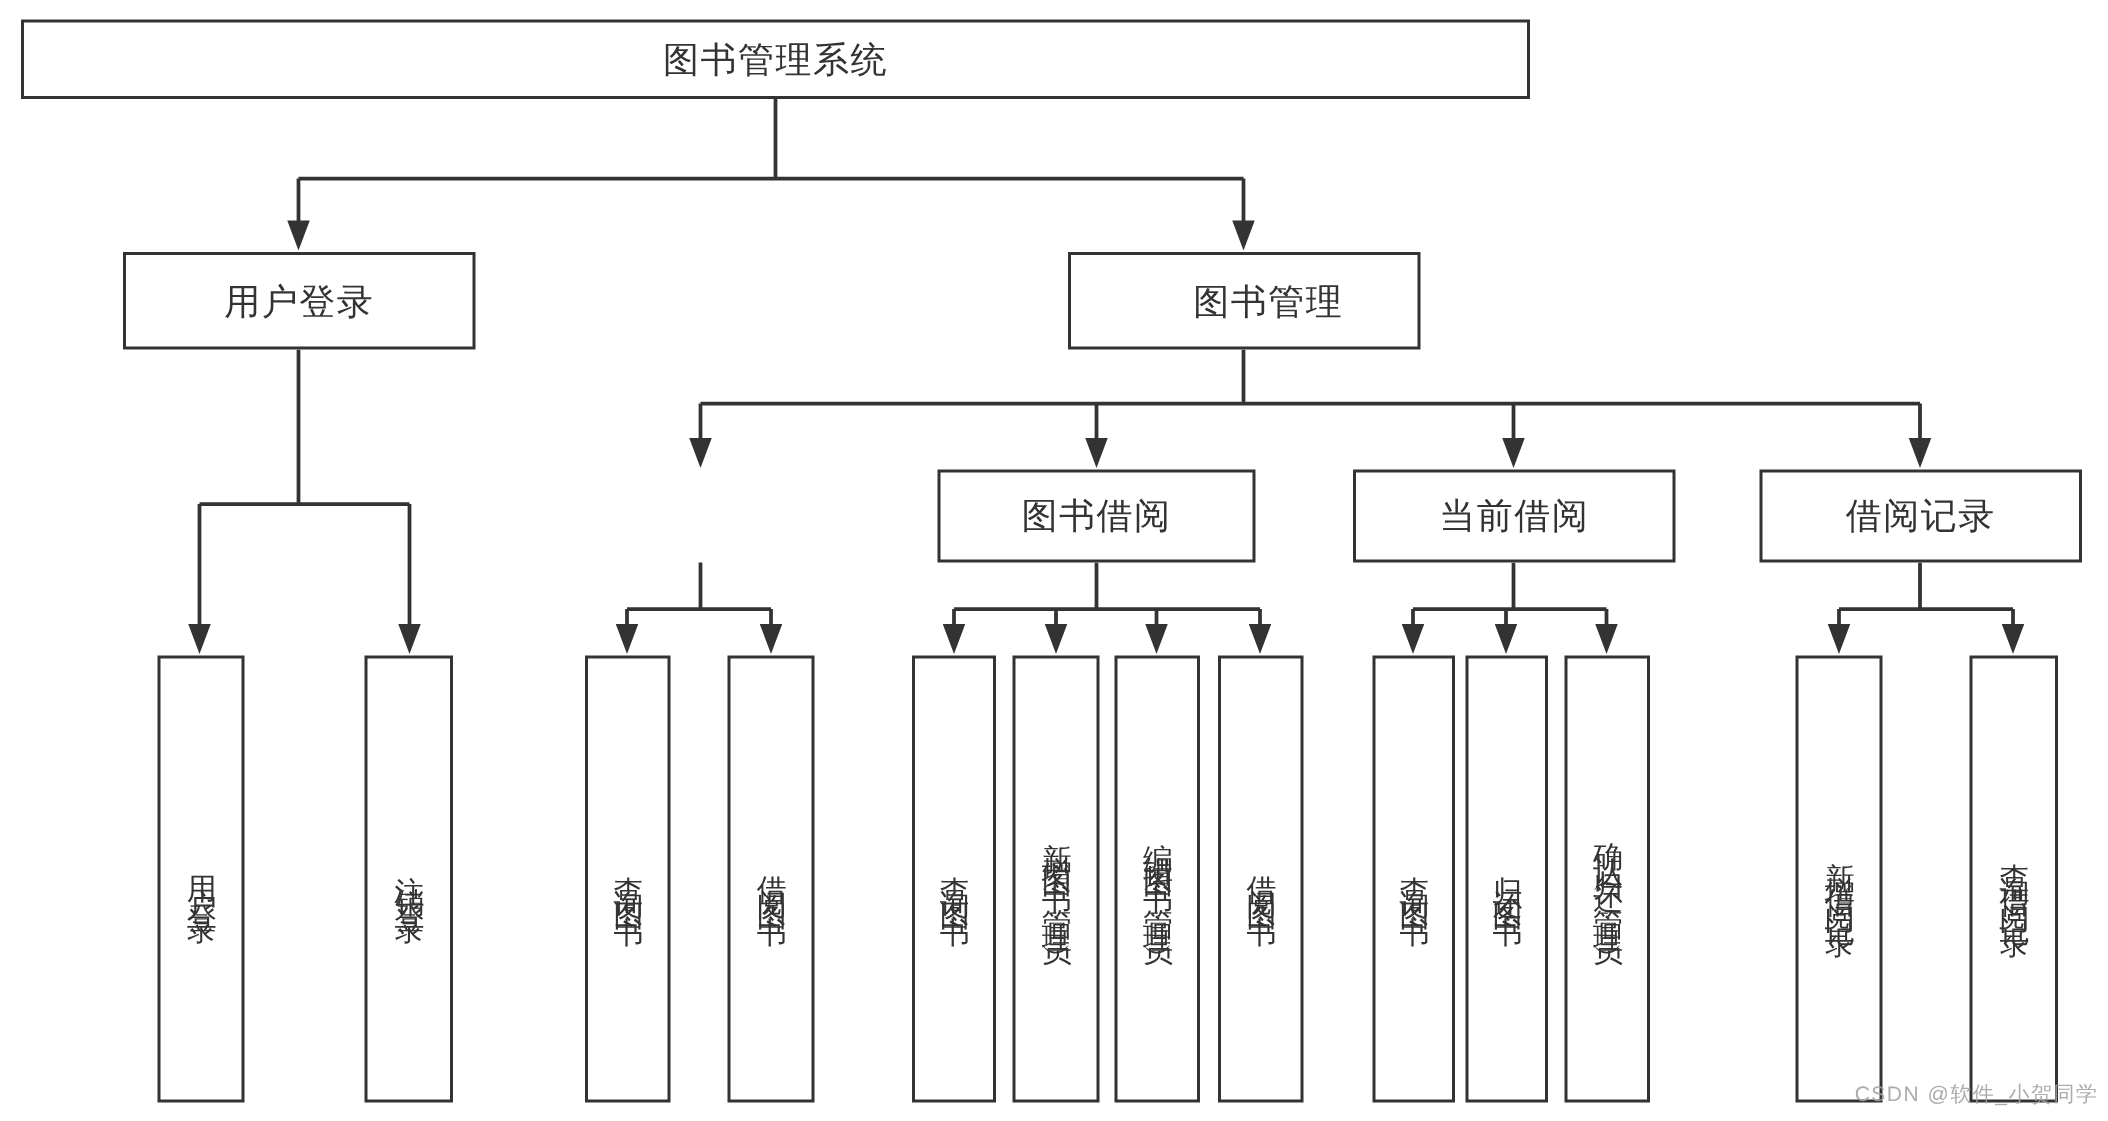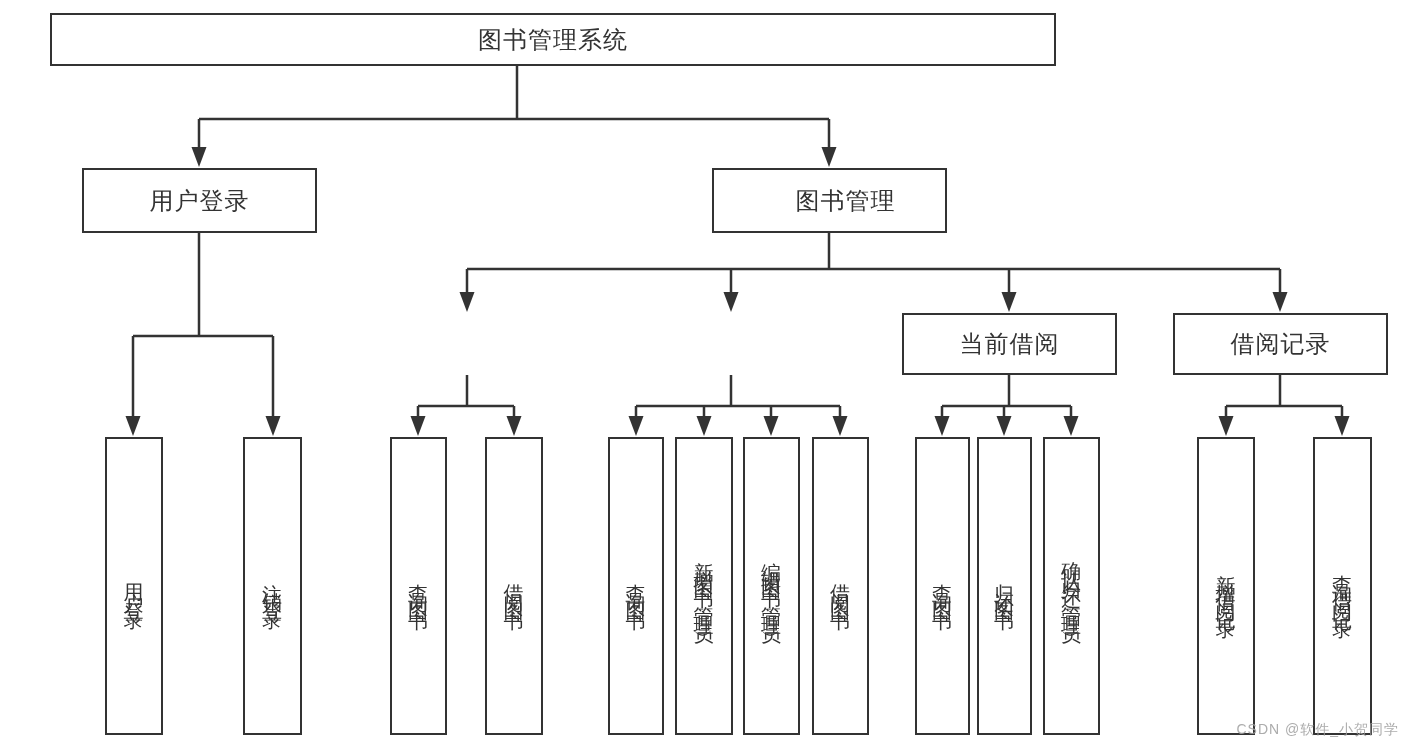--- a/index.html
+++ b/index.html
@@ -83,31 +83,34 @@
     <polygon class="arrowhead" points="696.5,416 711.5,416 704,436"></polygon>
     <polygon class="arrowhead" points="763.5,416 778.5,416 771,436"></polygon>
     <polygon class="arrowhead" points="832.5,416 847.5,416 840,436"></polygon>
     <polygon class="arrowhead" points="934.5,416 949.5,416 942,436"></polygon>
     <polygon class="arrowhead" points="996.5,416 1011.5,416 1004,436"></polygon>
     <polygon class="arrowhead" points="1063.5,416 1078.5,416 1071,436"></polygon>
     <polygon class="arrowhead" points="1218.5,416 1233.5,416 1226,436"></polygon>
     <polygon class="arrowhead" points="1334.5,416 1349.5,416 1342,436"></polygon>
   </svg>
 
-  <div class="node hbox" style="left:14px; top:13px; width:1006px; height:53px;margin-left:36px;">
+  <div class="node hbox" style="left:14px; top:13px; width:1006px; height:53px;">
     <span>图书管理系统</span>
   </div>
 
   <div class="node hbox" style="left:82px; top:168px; width:235px; height:65px;">
     <span>用户登录</span>
   </div>
   <div class="node hbox" style="left:712px; top:168px; width:235px; height:65px;padding-left:32px;">
     <span>图书管理</span>
   </div>
 
+  <div class="node hbox" style="left:625px; top:313px; width:212px; height:62px;">
+    <span>图书借阅</span>
+  </div>
   <div class="node hbox" style="left:902px; top:313px; width:215px; height:62px;">
     <span>当前借阅</span>
   </div>
   <div class="node hbox" style="left:1173px; top:313px; width:215px; height:62px;">
     <span>借阅记录</span>
   </div>
 
   <div class="node leaf" style="left:105px; width:58px;">
     <span class="vtext">用户登录</span>
   </div>

